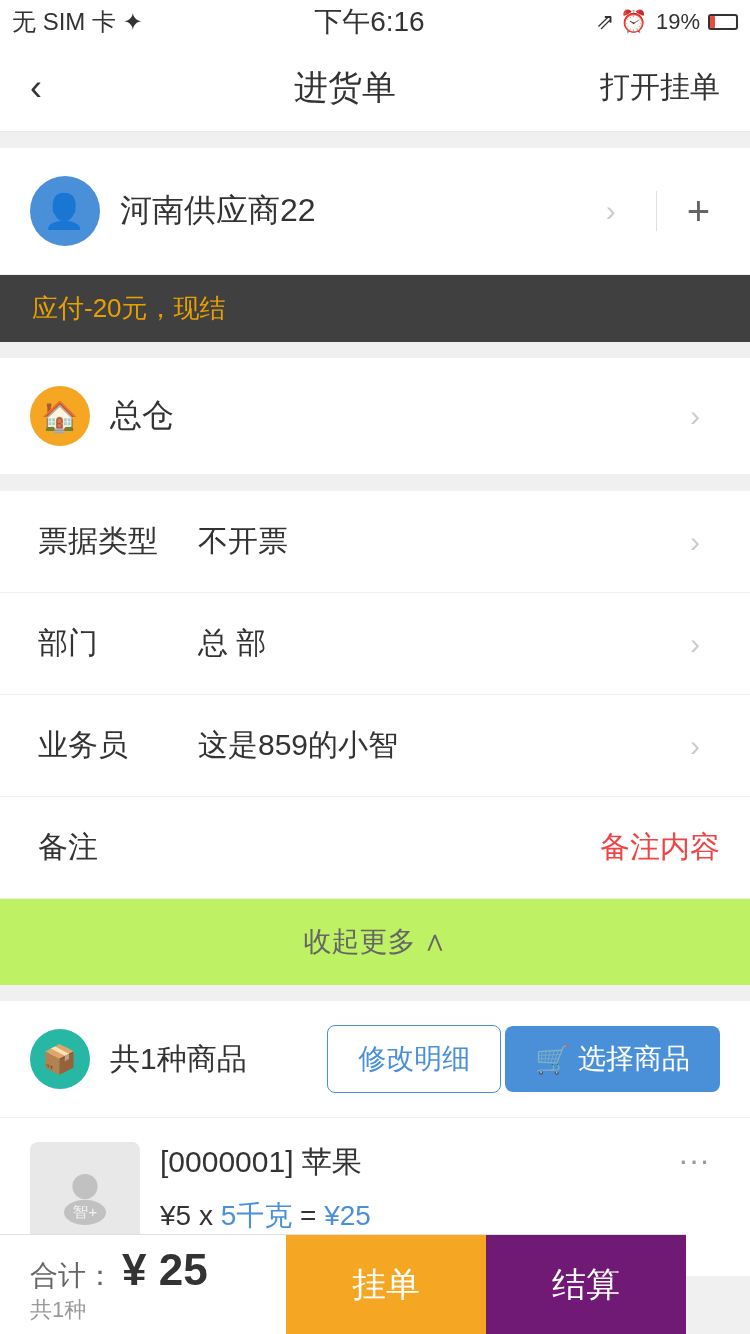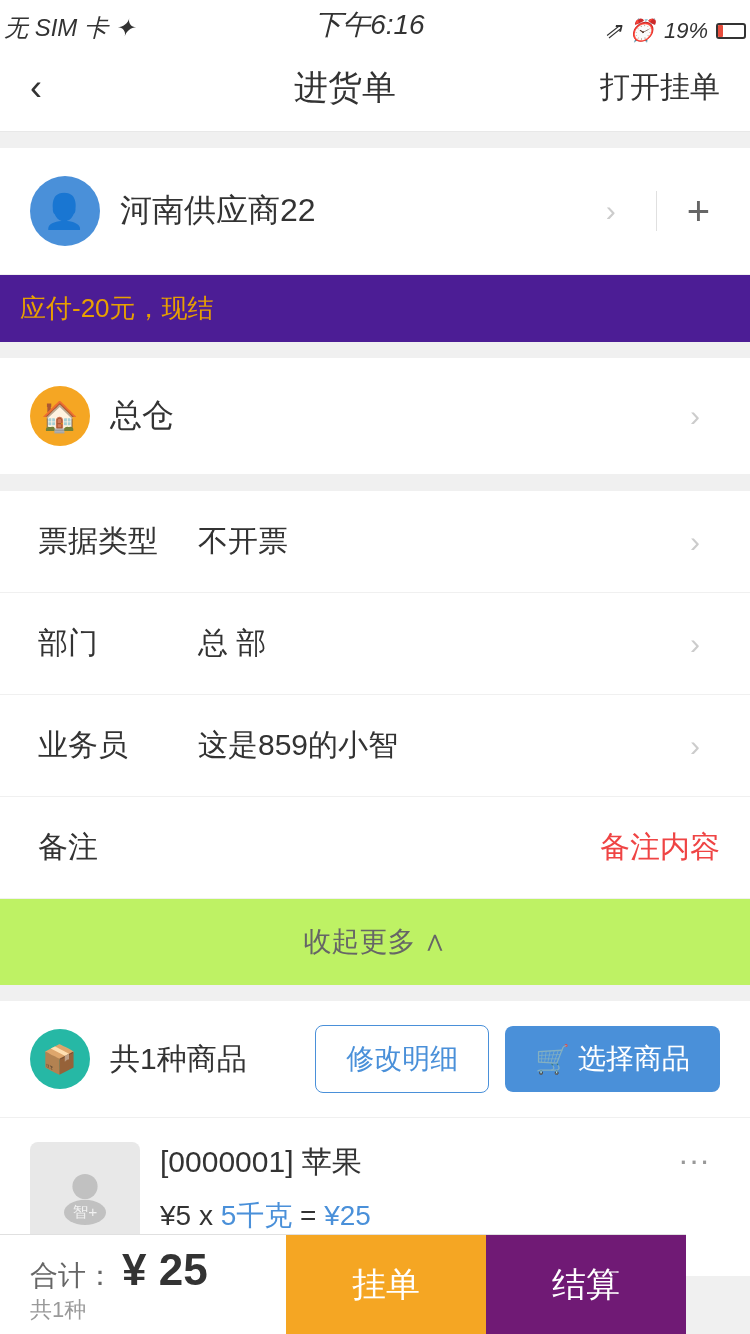--- a/index.html
+++ b/index.html
@@ -11,26 +11,25 @@
       background: #f0f0f0;
       font-size: 28px;
       color: #333;
     }
 
     
     .status-bar {
       height: 44px;
       background: #fff;
       display: flex;
-      align-items: flex-end;
+      align-items: center;
       justify-content: space-between;
-      padding: 0 4px;
+      padding: 0 12px;
       font-size: 24px;
       color: #333;
-      font-style: italic;
     }
     .status-left { display: flex; align-items: center; gap: 10px; }
     .status-center { font-size: 28px; font-weight: 500; }
     .status-right { display: flex; align-items: center; gap: 8px; font-size: 22px; }
 
     
     .nav-bar {
       height: 88px;
       background: #fff;
       display: flex;
@@ -100,22 +99,22 @@
     }
     .plus-btn {
       font-size: 40px;
       color: #666;
       cursor: pointer;
       padding: 0 10px;
     }
 
     
     .notice-bar {
-      background: #4c1d95;
-      padding: 16px 20px;
+      background: #404040;
+      padding: 16px 32px;
       font-size: 26px;
       color: #e8a000;
     }
 
     
     .row-item {
       display: flex;
       align-items: center;
       padding: 28px 30px;
       background: #fff;
@@ -211,21 +210,21 @@
       font-size: 30px;
       color: #333;
     }
     .btn-outline {
       border: 1px solid #4a90d9;
       color: #4a90d9;
       background: #fff;
       padding: 14px 30px;
       border-radius: 8px;
       font-size: 28px;
-      margin-right: 16px;
+      margin-right: 4px;
       cursor: pointer;
     }
     .btn-blue {
       background: #4a90d9;
       color: #fff;
       border: none;
       padding: 14px 30px;
       border-radius: 8px;
       font-size: 28px;
       cursor: pointer;

